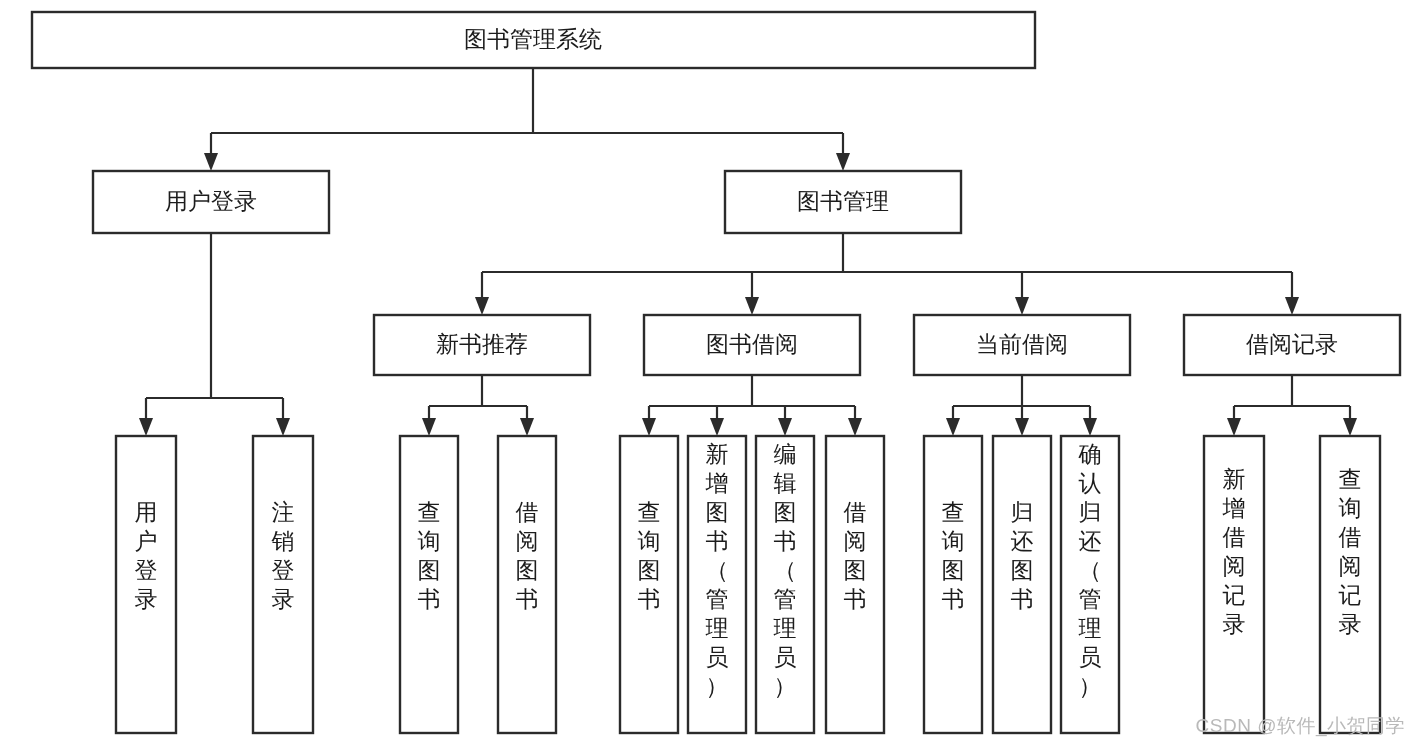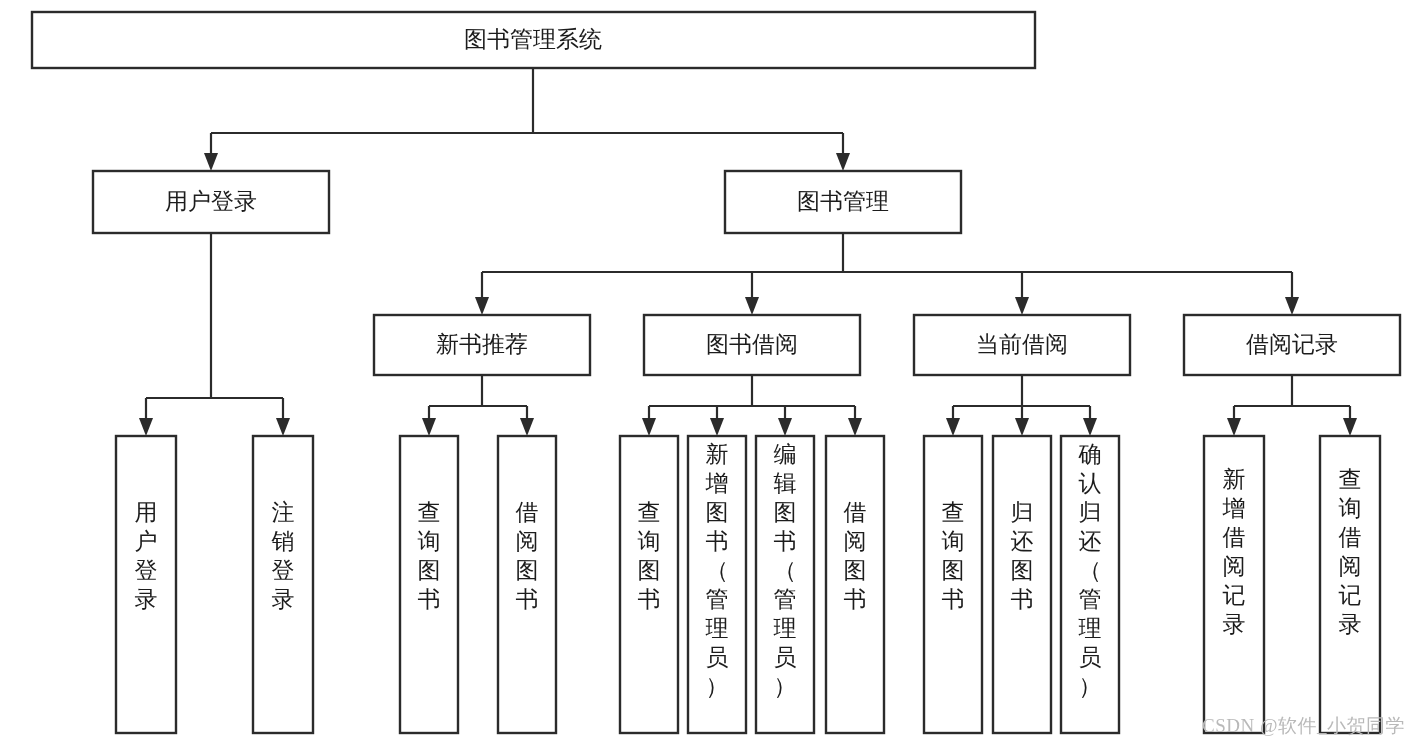--- a/index.html
+++ b/index.html
@@ -52,21 +52,21 @@
   .node-label-vert {
     font-family: "Liberation Sans", "DejaVu Sans", sans-serif;
     fill: #1c1c1c;
     font-size: 23px;
     text-anchor: middle;
   }
   .watermark-text {
     position: absolute;
     right: 12px;
     bottom: 8px;
-    font-family: Liberation Serif, serif;
+    font-family: Liberation Sans, sans-serif;
     font-size: 19px;
     color: #b9b9b9;
     white-space: nowrap;
     letter-spacing: 0.5px;
   }
 </style>
 </head>
 <body>
 
 <div id="diagram-root">

